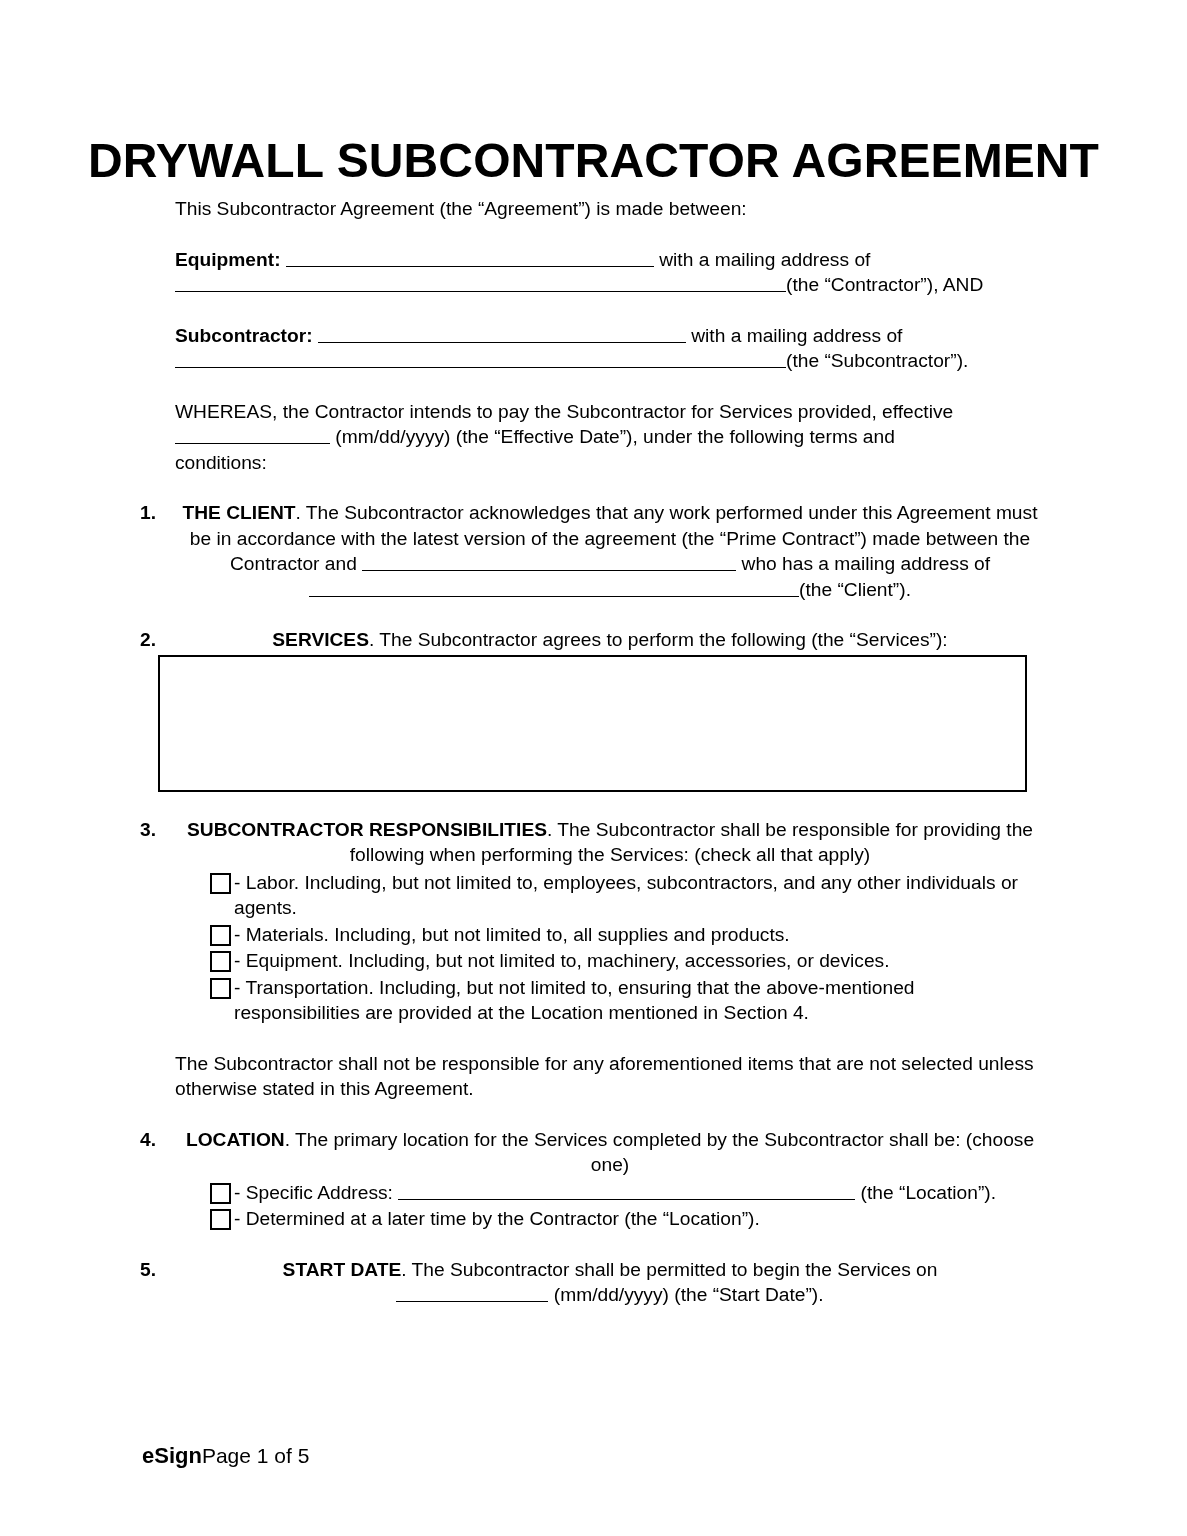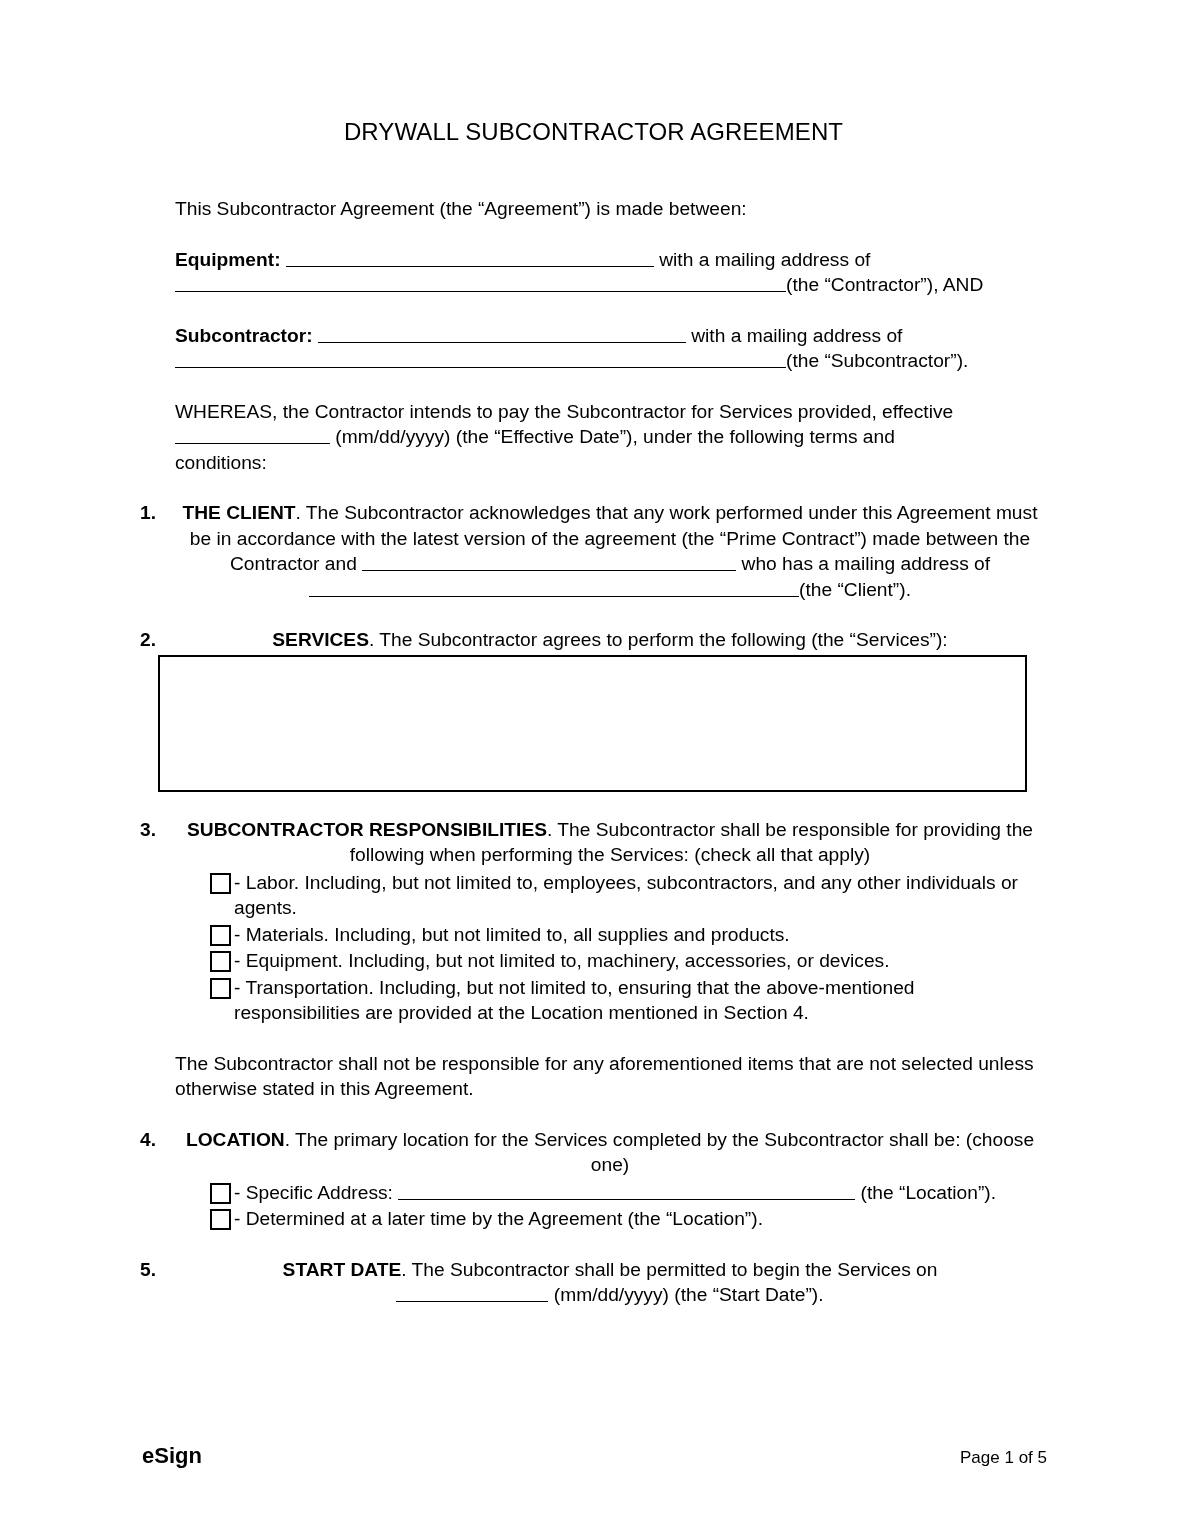--- a/index.html
+++ b/index.html
@@ -20,22 +20,22 @@
     overflow: hidden;
   }
 
   
   .doc-title {
     position: absolute;
     top: 103px;
     left: 0;
     width: 1187px;
     text-align: center;
-    font-size: 24px;
-    font-weight: normal;
+    font-size: 48px;
+    font-weight: bold;
     letter-spacing: 0.1px;
     line-height: 1.1;
   }
 
   
   .body-wrap {
     position: absolute;
     top: 196px;
     left: 140px;
     width: 905px;
@@ -123,30 +123,29 @@
   }
   .u { }
 
   
   .footer {
     position: absolute;
     left: 142px;
     right: 140px;
     top: 1443px;
     display: flex;
-    justify-content: space-between;
     align-items: baseline;
     font-size: 19.2px;
   }
   .footer-brand {
     font-weight: bold;
     font-size: 22px;
   }
   .footer-page {
-    font-size: 17px;
+    font-size: 21px;
   }
 </style>
 </head>
 <body>
 
 <div class="page">
 
   <h1 class="doc-title">DRYWALL SUBCONTRACTOR AGREEMENT</h1>
 
   <div class="body-wrap">
@@ -223,21 +222,21 @@
 
       <div class="check-row">
         <span class="cbox"></span>
         <span class="check-text"><span>- </span><span>Specific Address:</span>
           <span class="blank b-specific"></span>
           <span>(the “Location”).</span></span>
       </div>
 
       <div class="check-row">
         <span class="cbox"></span>
-        <span class="check-text"><span>- </span><span>Determined at a later time by the Agreement (the “Location”).</span></span>
+        <span class="check-text"><span>- </span><span>Determined at a later time by the Contractor (the “Location”).</span></span>
       </div>
 
     </div>
 
     <div class="clause">
       <div class="clause-num">5.</div>
       <div class="clause-body"><span class="lbl">START DATE</span><span>. The Subcontractor shall be permitted to begin the Services on</span><br>
         <span class="blank b-startdate"></span>
         <span>(mm/dd/yyyy) (the “Start Date”).</span></div>
     </div>

